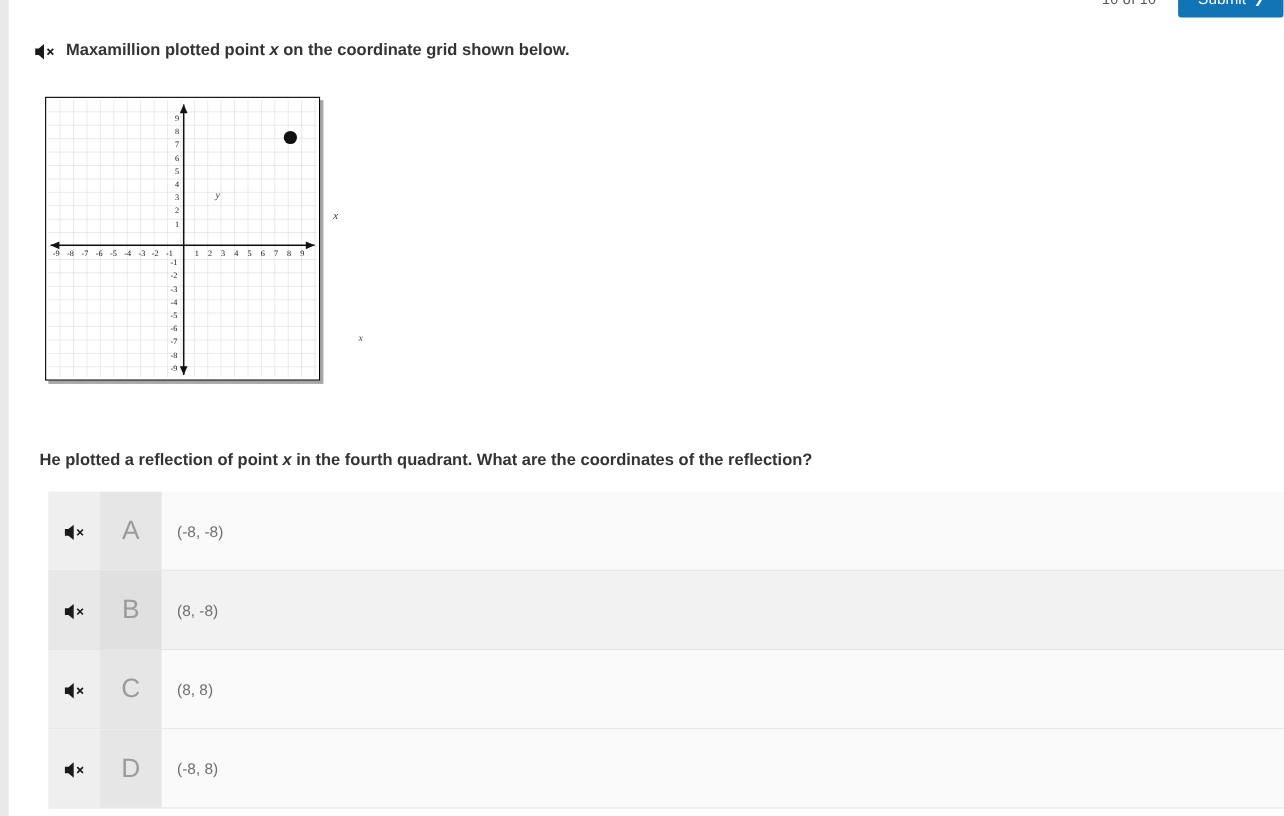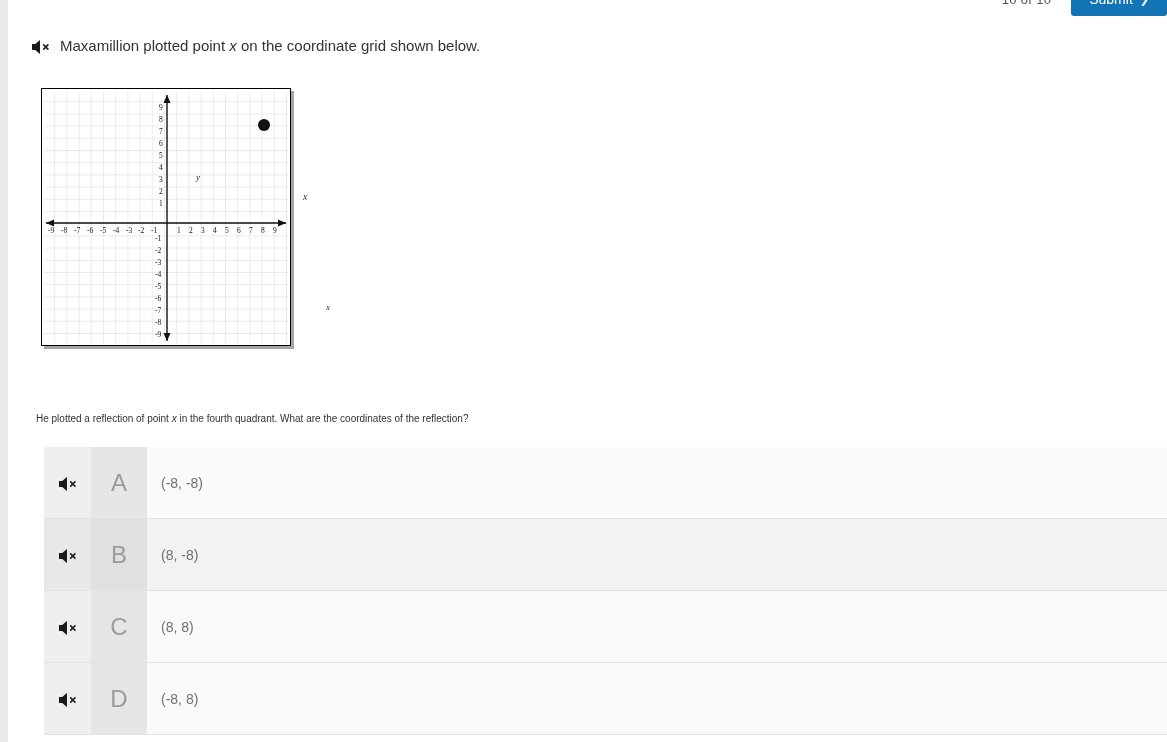--- a/index.html
+++ b/index.html
@@ -61,20 +61,21 @@
 
   
   .stem {
     position: absolute;
     top: 36px;
     left: 22px;
     right: 20px;
     display: flex;
     align-items: flex-start;
     gap: 8px;
+    font-weight: bold;
   }
   .spk {
     display: inline-block;
     width: 22px;
     height: 18px;
     position: relative;
     flex: 0 0 auto;
     margin-top: 2px;
   }
   .spk svg { display: block; }
@@ -127,23 +128,24 @@
     font-size: 10px;
     font-style: italic;
     font-family: "Liberation Serif", serif;
   }
 
   
   .prompt2 {
     position: absolute;
     top: 409px;
     left: 28px;
-    font-size: 10px;
+    font-size: 15px;
     line-height: 20px;
     color: #333;
+    font-weight: bold;
   }
   .prompt2 i { font-style: italic; }
 
   
   .choices {
     position: absolute;
     top: 447px;
     left: 36px;
     right: 0px;
     width: 1131px;

